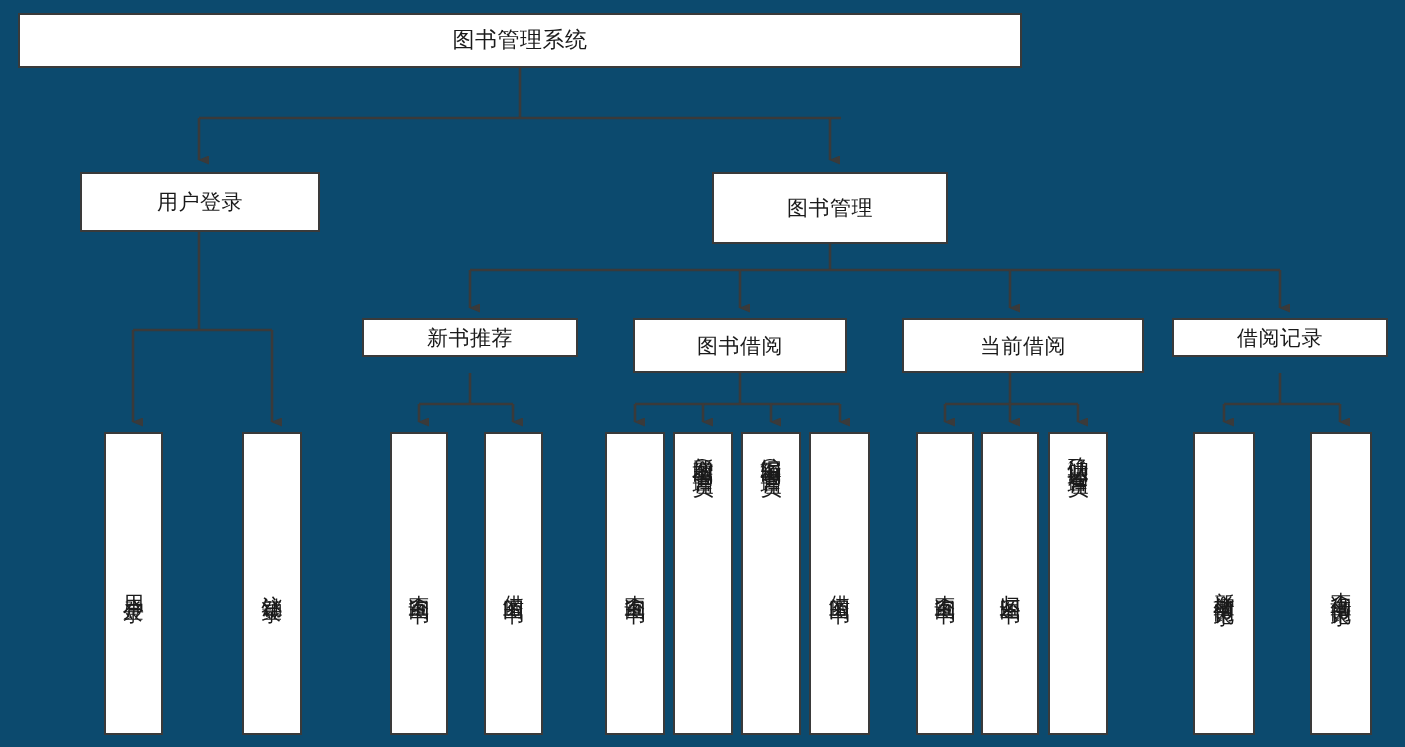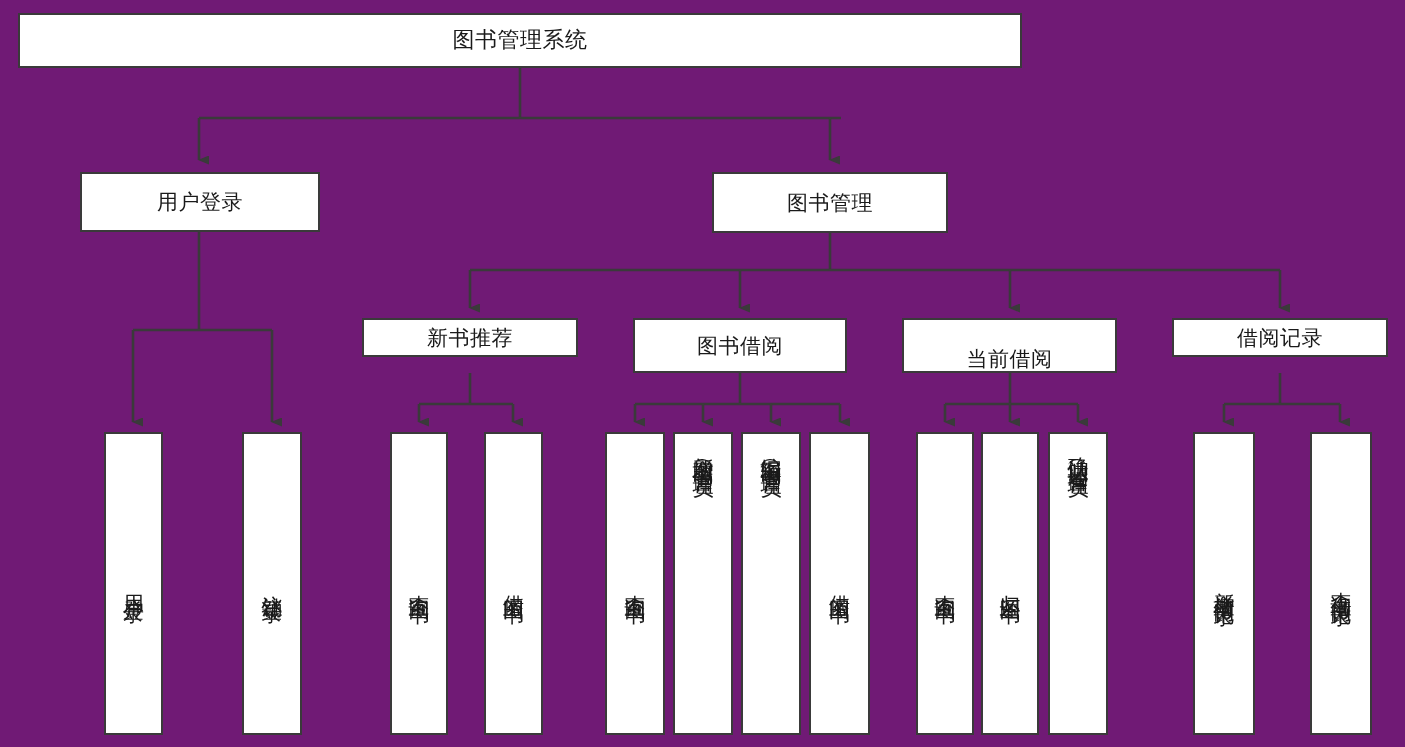--- a/index.html
+++ b/index.html
@@ -8,21 +8,21 @@
     padding: 0;
     background: #ffffff;
   }
   body {
     font-family: "Liberation Sans", "DejaVu Sans", sans-serif;
   }
   #diagram-root {
     position: relative;
     width: 1405px;
     height: 747px;
-    background: #701a75;
+    background: #0c4a6e;
     overflow: hidden;
   }
   #diagram-svg {
     position: absolute;
     left: 0;
     top: 0;
     width: 1405px;
     height: 747px;
   }
   .node {
@@ -133,31 +133,31 @@
     </g>
   </svg>
 
   <div class="node root horizontal" style="left:18px; top:13px; width:1004px; height:55px;">
     <span class="node-label">图书管理系统</span>
   </div>
 
   <div class="node horizontal" style="left:80px; top:172px; width:240px; height:60px;">
     <span class="node-label">用户登录</span>
   </div>
-  <div class="node horizontal" style="left:712px; top:172px; width:236px; height:61px;">
+  <div class="node horizontal" style="left:712px; top:172px; width:236px; height:72px;">
     <span class="node-label">图书管理</span>
   </div>
 
   <div class="node horizontal" style="left:362px; top:318px; width:216px; height:39px;">
     <span class="node-label">新书推荐</span>
   </div>
   <div class="node horizontal" style="left:633px; top:318px; width:214px; height:55px;">
     <span class="node-label">图书借阅</span>
   </div>
-  <div class="node horizontal" style="left:902px; top:318px; width:215px; height:55px;align-items:flex-end;">
+  <div class="node horizontal" style="left:902px; top:318px; width:242px; height:55px;">
     <span class="node-label">当前借阅</span>
   </div>
   <div class="node horizontal" style="left:1172px; top:318px; width:216px; height:39px;">
     <span class="node-label">借阅记录</span>
   </div>
 
   <div class="node vertical centered" style="left:104px; top:432px; width:59px; height:303px;">
     <span class="node-label">用户登录</span>
   </div>
   <div class="node vertical centered" style="left:242px; top:432px; width:60px; height:303px;">

